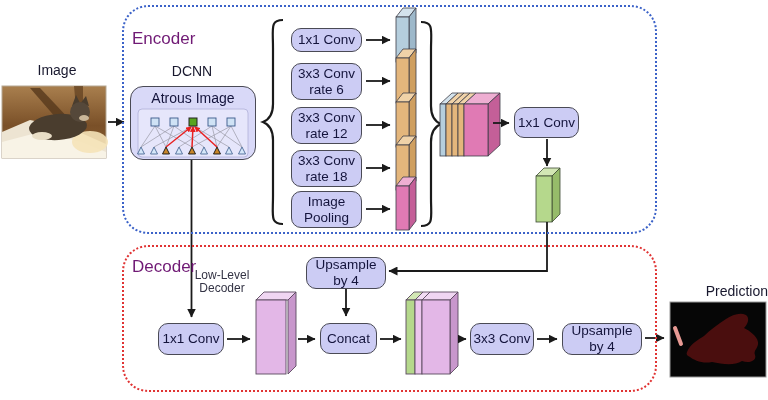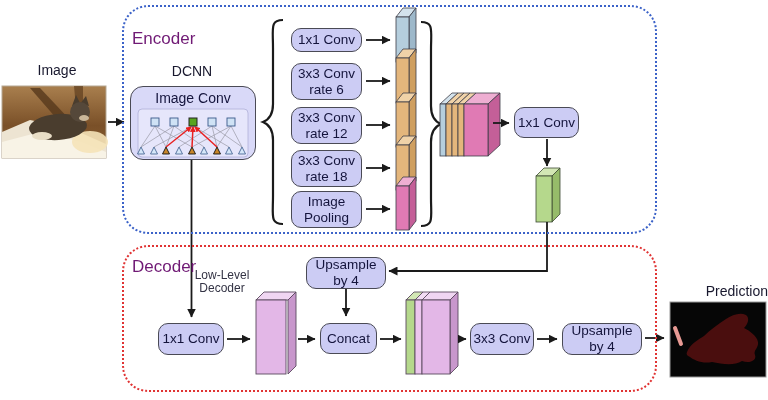--- a/index.html
+++ b/index.html
@@ -158,21 +158,21 @@
   <div class="section-label" style="left:132px;top:9px;">Encoder</div>
   <div class="section-label" style="left:132px;top:237px;">Decoder</div>
 
   <div class="lbl" style="left:17px;top:62px;width:80px;">Image</div>
   <div class="lbl" style="left:157px;top:63px;width:70px;">DCNN</div>
   <div class="lbl smalltext" style="left:190px;top:269px;width:64px;">Low-Level
 Decoder</div>
   <div class="lbl" style="left:668px;top:283px;width:100px;text-align:right;">Prediction</div>
 
   <div class="atrous-box" style="left:130px;top:86px;width:126px;height:74px;">
-    <span class="atrous-title">Image Conv</span>
+    <span class="atrous-title">Atrous Image</span>
     <svg width="112" height="50" viewBox="0 0 112 50" style="position:absolute;left:6px;top:21px;">
       <defs>
         <marker id="ahr" markerUnits="userSpaceOnUse" markerWidth="6" markerHeight="6" refX="5" refY="3" orient="auto">
           <path d="M0,0 L6,3 L0,6 Z" fill="#e82020"></path>
         </marker>
       </defs>
       <rect x="1" y="1" width="110" height="48" rx="4" fill="#e6e6fb" stroke="#b0b0d8" stroke-width="0.8"></rect>
 
       <g stroke="#9a9aa6" stroke-width="0.7">
         <line x1="18" y1="18" x2="4" y2="39"></line>

